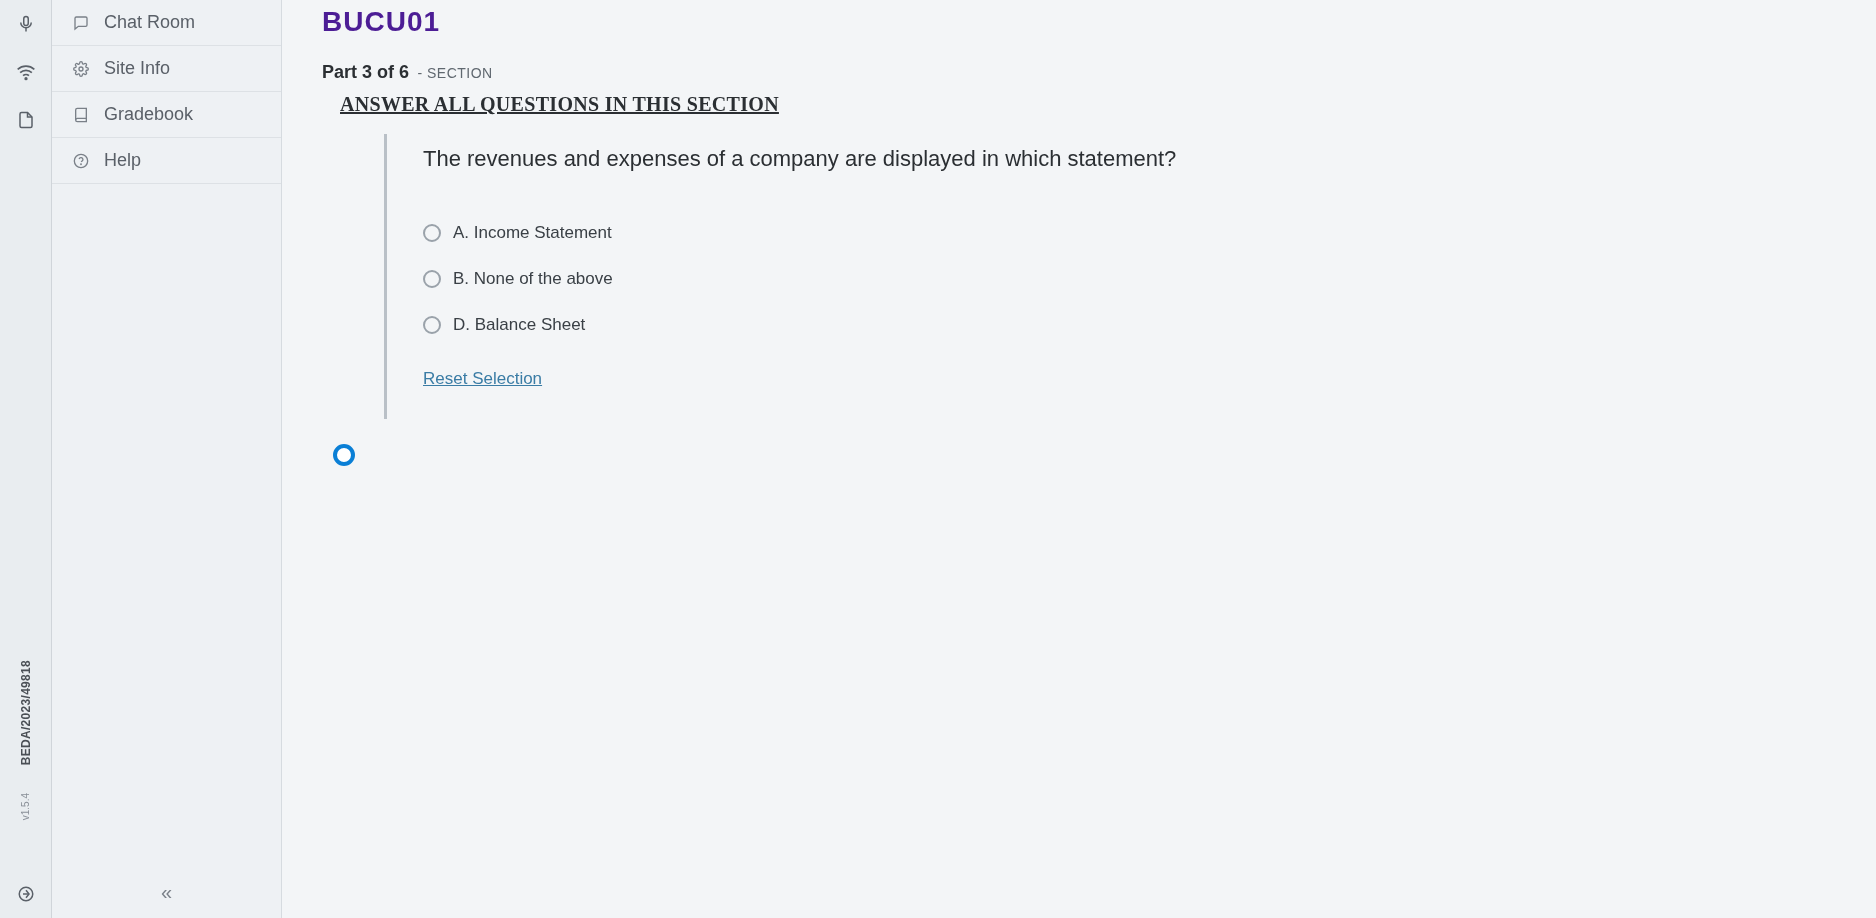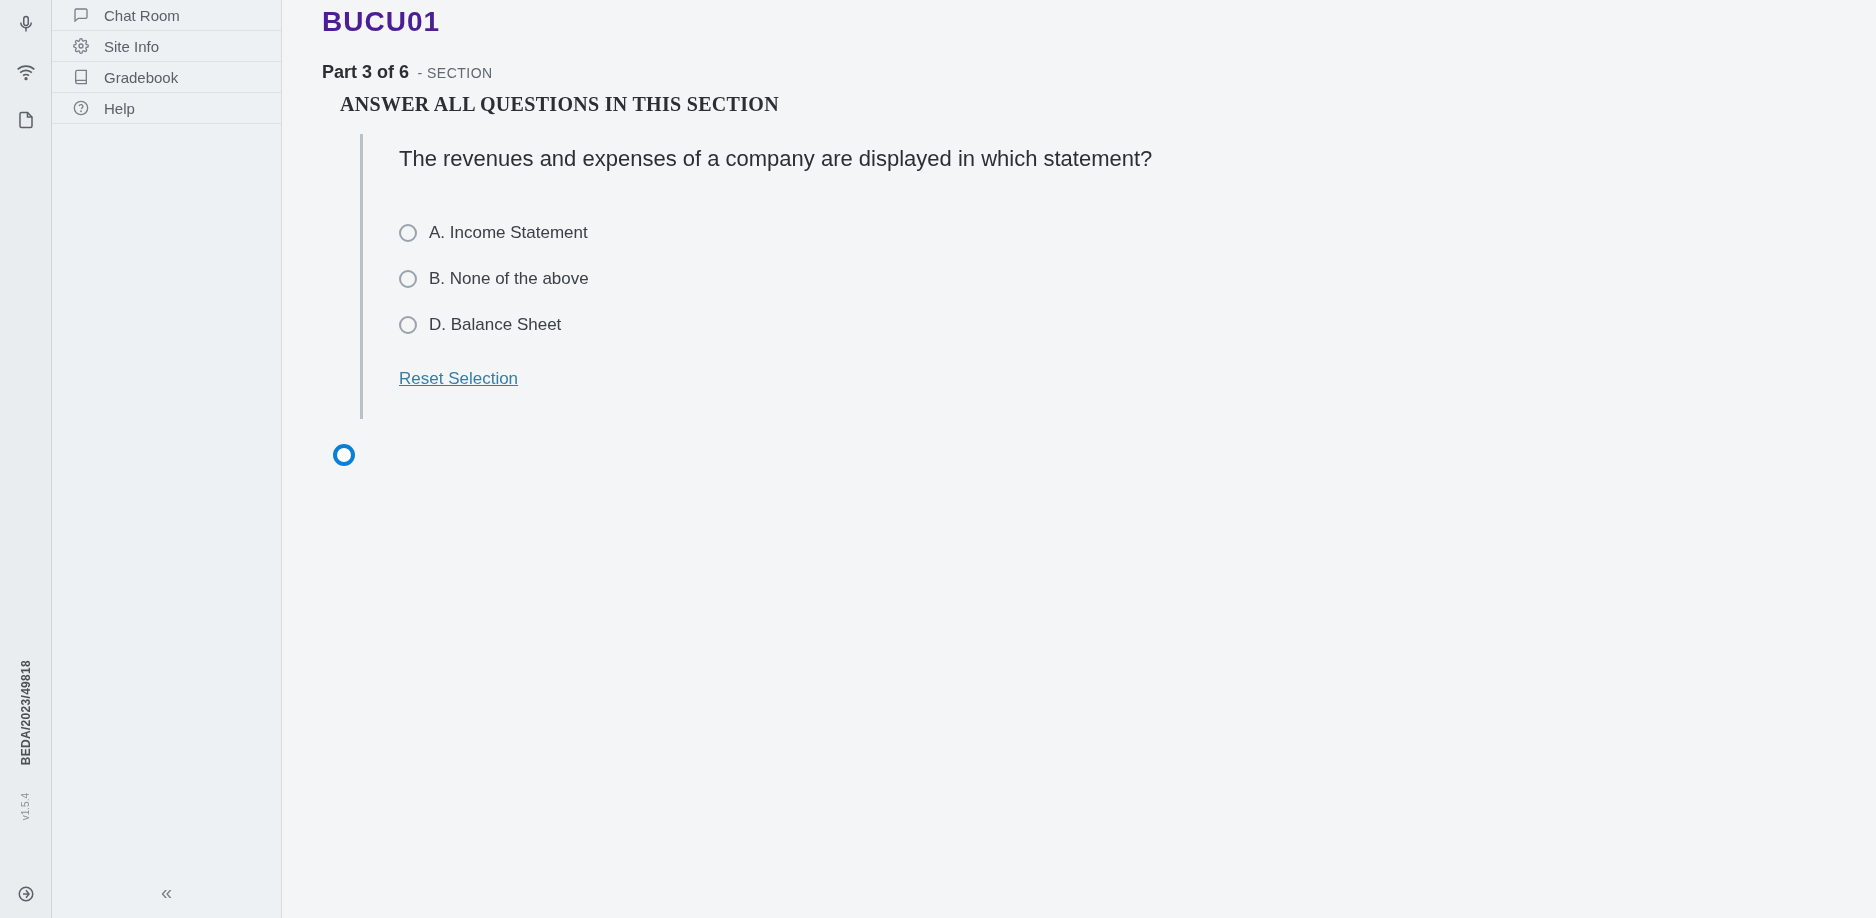--- a/index.html
+++ b/index.html
@@ -59,24 +59,24 @@
       flex-direction: column;
     }
     .nav-list {
       list-style: none;
       padding: 0;
     }
     .nav-item {
       display: flex;
       align-items: center;
       gap: 14px;
-      padding: 6px 20px;
+      padding: 12px 20px;
       border-bottom: 1px solid #dde1e5;
       color: #5a6068;
-      font-size: 15px;
+      font-size: 18px;
       cursor: pointer;
     }
     .nav-icon {
       width: 18px;
       height: 18px;
       display: inline-flex;
       align-items: center;
       justify-content: center;
       color: #7a8088;
       font-size: 16px;
@@ -111,38 +111,40 @@
     }
     .part-line .bold { font-weight: 700; }
     .part-line .section-upper { font-size: 14px; color: #606870; margin-left: 4px; letter-spacing: 0.5px; }
     .instruction {
       font-family: Georgia, "Times New Roman", serif;
       font-weight: 700;
       font-size: 20px;
       color: #2b2f33;
       margin: 0 0 18px 18px;
       letter-spacing: 0.3px;
+      text-decoration: underline;
     }
     .question-bar {
       display: flex;
       align-items: center;
       justify-content: space-between;
       background: #e6eaee;
       border: 1px solid #cfd5db;
       border-radius: 4px;
       padding: 14px 36px;
       margin: 0 0 40px 30px;
       max-width: 740px;
     }
     .question-bar span { color: #3a4046; font-size: 17px; }
     .points { font-weight: 500; }
 
     .question-block {
       display: flex;
       align-items: flex-start;
+      gap: 24px;
       margin-left: 6px;
     }
     .status-dot-col {
       width: 32px;
       display: flex;
       flex-direction: column;
       align-items: center;
       padding-top: 310px;
     }
     .status-dot {

